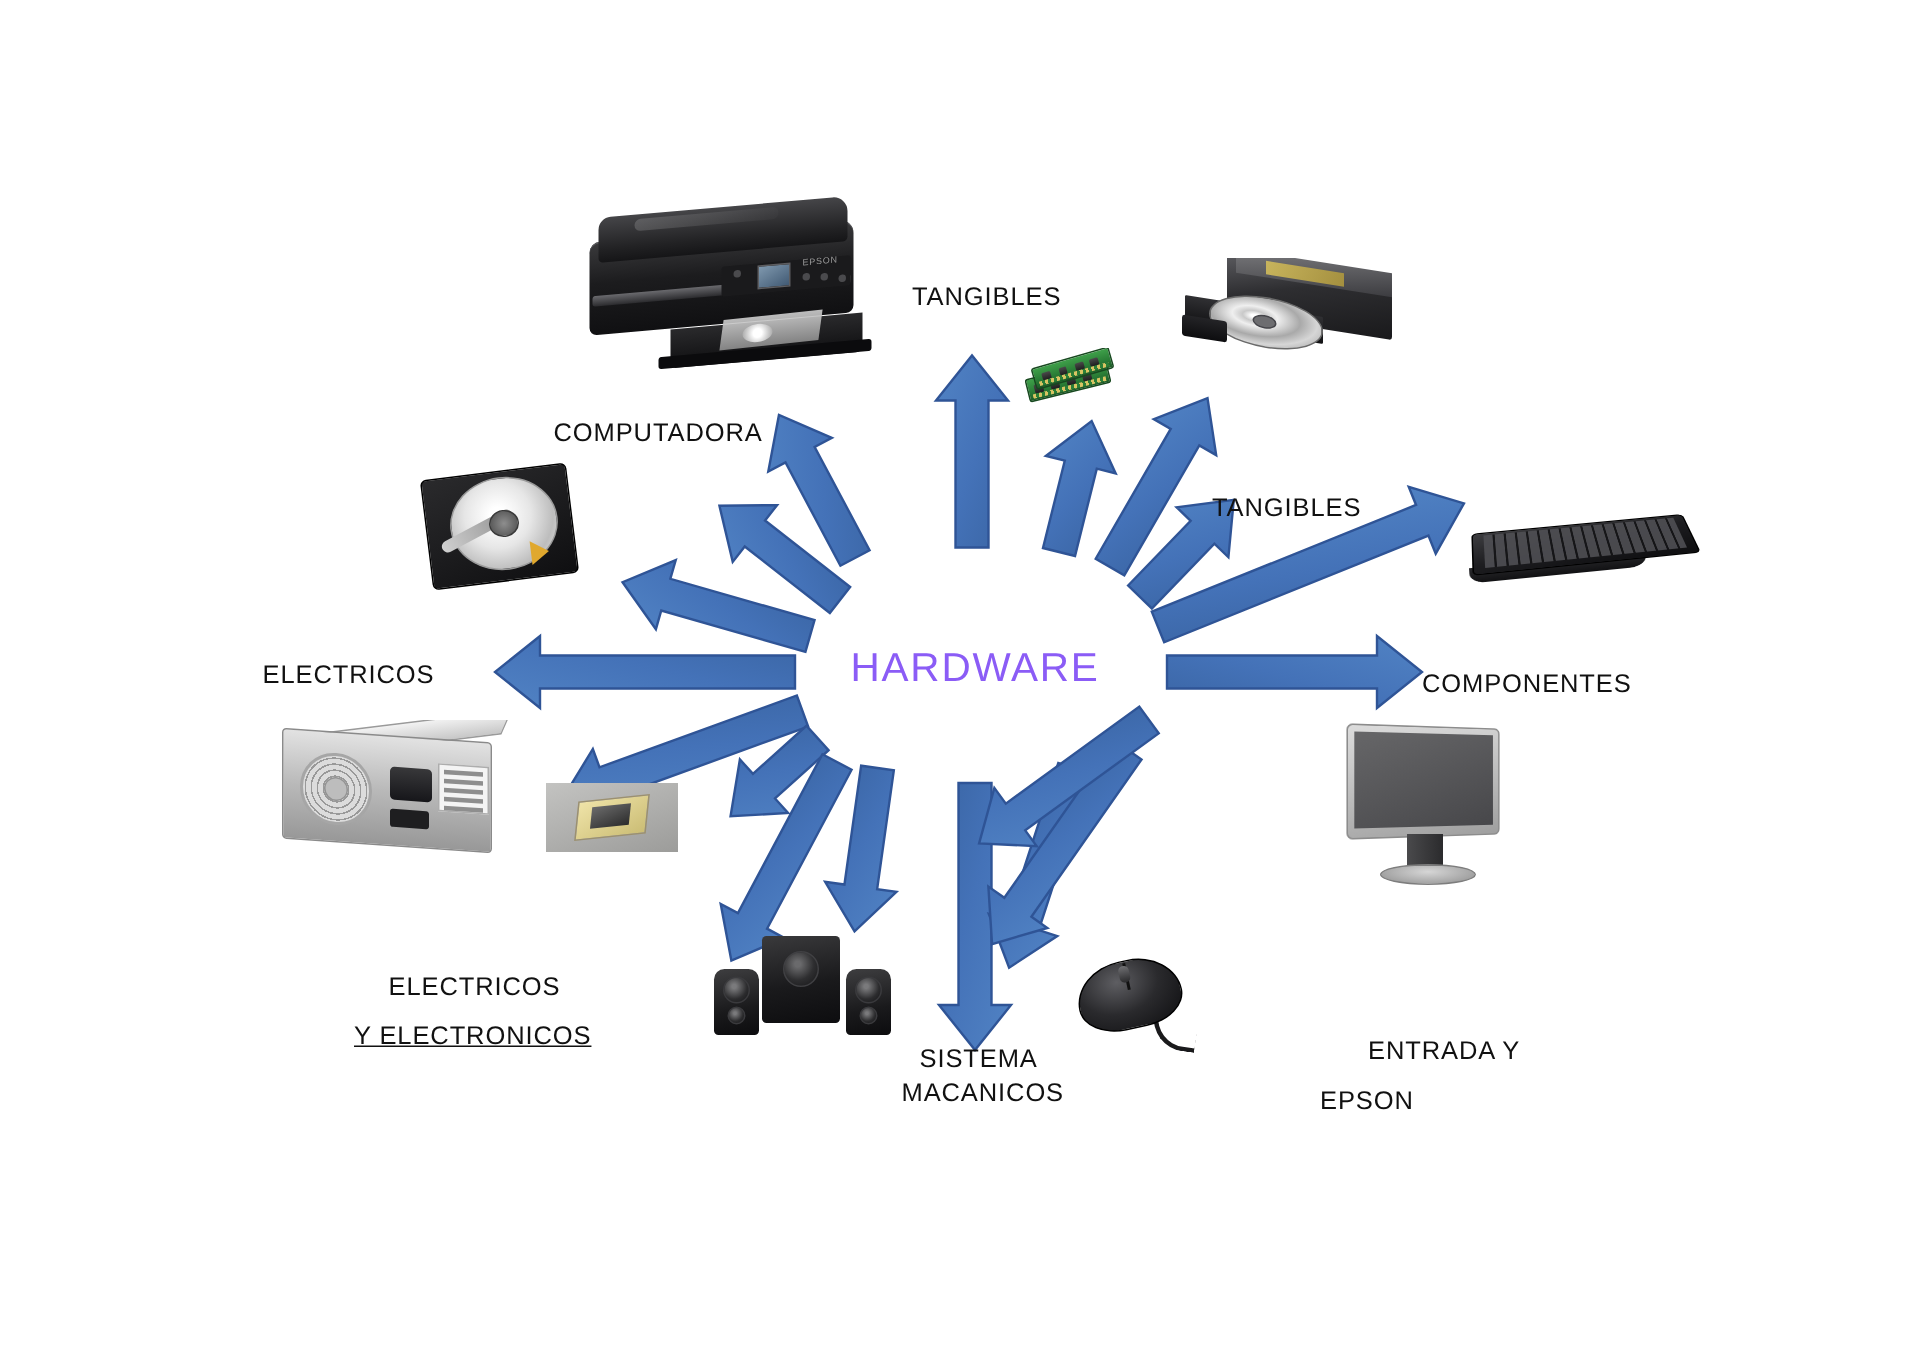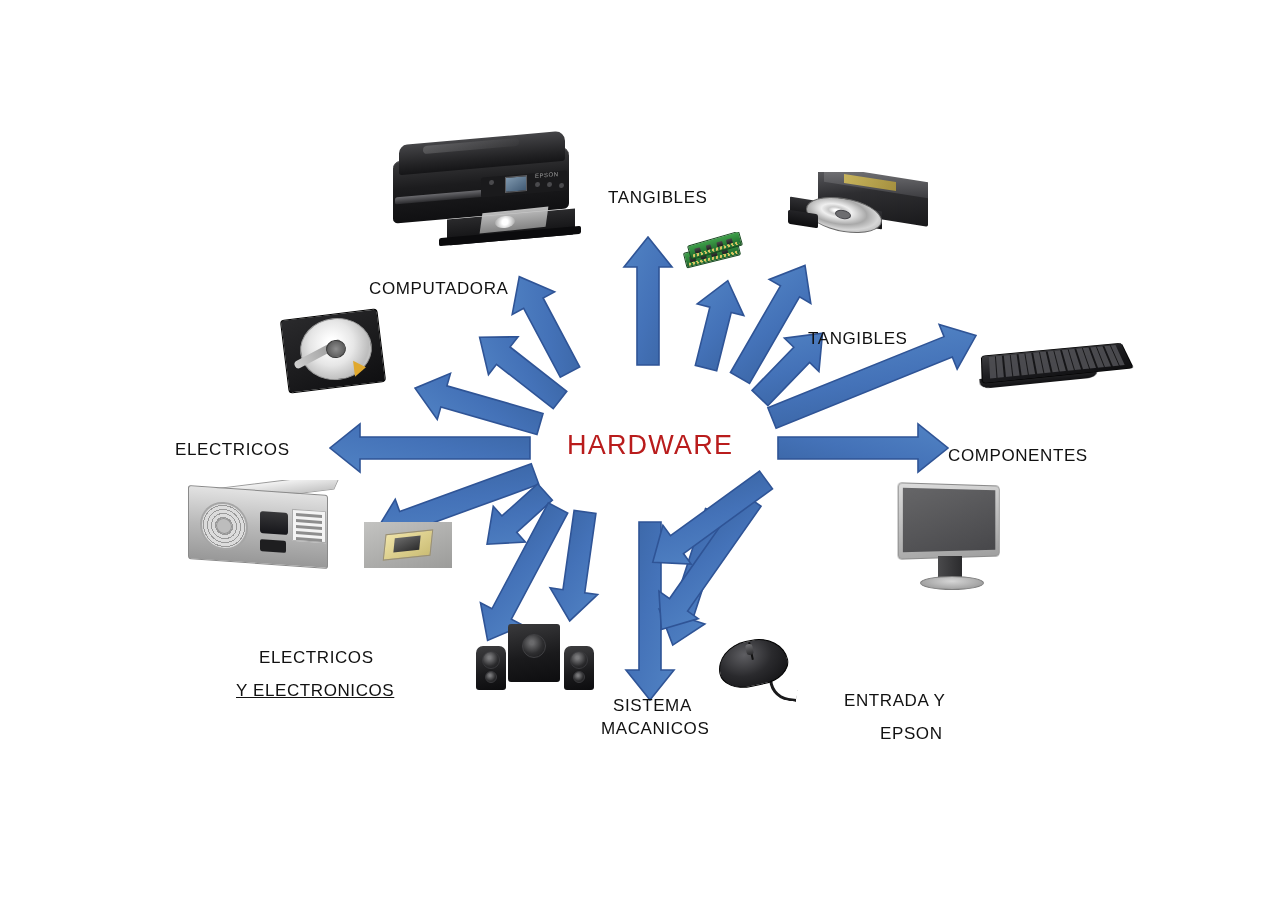--- a/index.html
+++ b/index.html
@@ -27,21 +27,21 @@
     font-size: 17px;
     letter-spacing: 0.6px;
     white-space: nowrap;
     line-height: 1.45;
   }
   #center-label {
     position: absolute;
     left: 567px; top: 430px;
     font-size: 27px;
     letter-spacing: 1.2px;
-    color: #b91c1c;
+    color: #8b5cf6;
   }
   .pic {
     position: absolute;
     overflow: hidden;
   }
 
   
   .printer-body {
     position:absolute; left:8px; top:26px; width:176px; height:62px;
     background: linear-gradient(180deg,#3a3a3c 0%,#1c1c1e 45%,#101012 100%);
@@ -431,21 +431,21 @@
 
   <div class="label" style="left:608px; top:186px;">TANGIBLES</div>
   <div class="label" style="left:369px; top:277px;">COMPUTADORA</div>
   <div class="label" style="left:808px; top:327px;">TANGIBLES</div>
   <div class="label" style="left:175px; top:438px;">ELECTRICOS</div>
   <div class="label" style="left:948px; top:444px;">COMPONENTES</div>
   <div class="label" style="left:259px; top:646px;">ELECTRICOS</div>
   <div class="label" style="left:236px; top:679px;text-decoration:underline;">Y ELECTRONICOS</div>
   <div class="label" style="left:613px; top:694px;">SISTEMA</div>
   <div class="label" style="left:601px; top:717px;">MACANICOS</div>
-  <div class="label" style="left:844px; top:689px;">ENTRADA Y</div>
+  <div class="label" style="left:912px; top:689px;">ENTRADA Y</div>
   <div class="label" style="left:880px; top:722px;">EPSON</div>
 
   <div class="pic" style="left:385px; top:128px; width:200px; height:125px;">
     <div class="printer-body"></div>
     <div class="printer-lid"></div>
     <div class="printer-lid-sheen"></div>
     <div class="printer-strip"></div>
     <div class="printer-panel"></div>
     <div class="printer-screen"></div>
     <div class="printer-dot" style="left:104px; top:52px;"></div>

